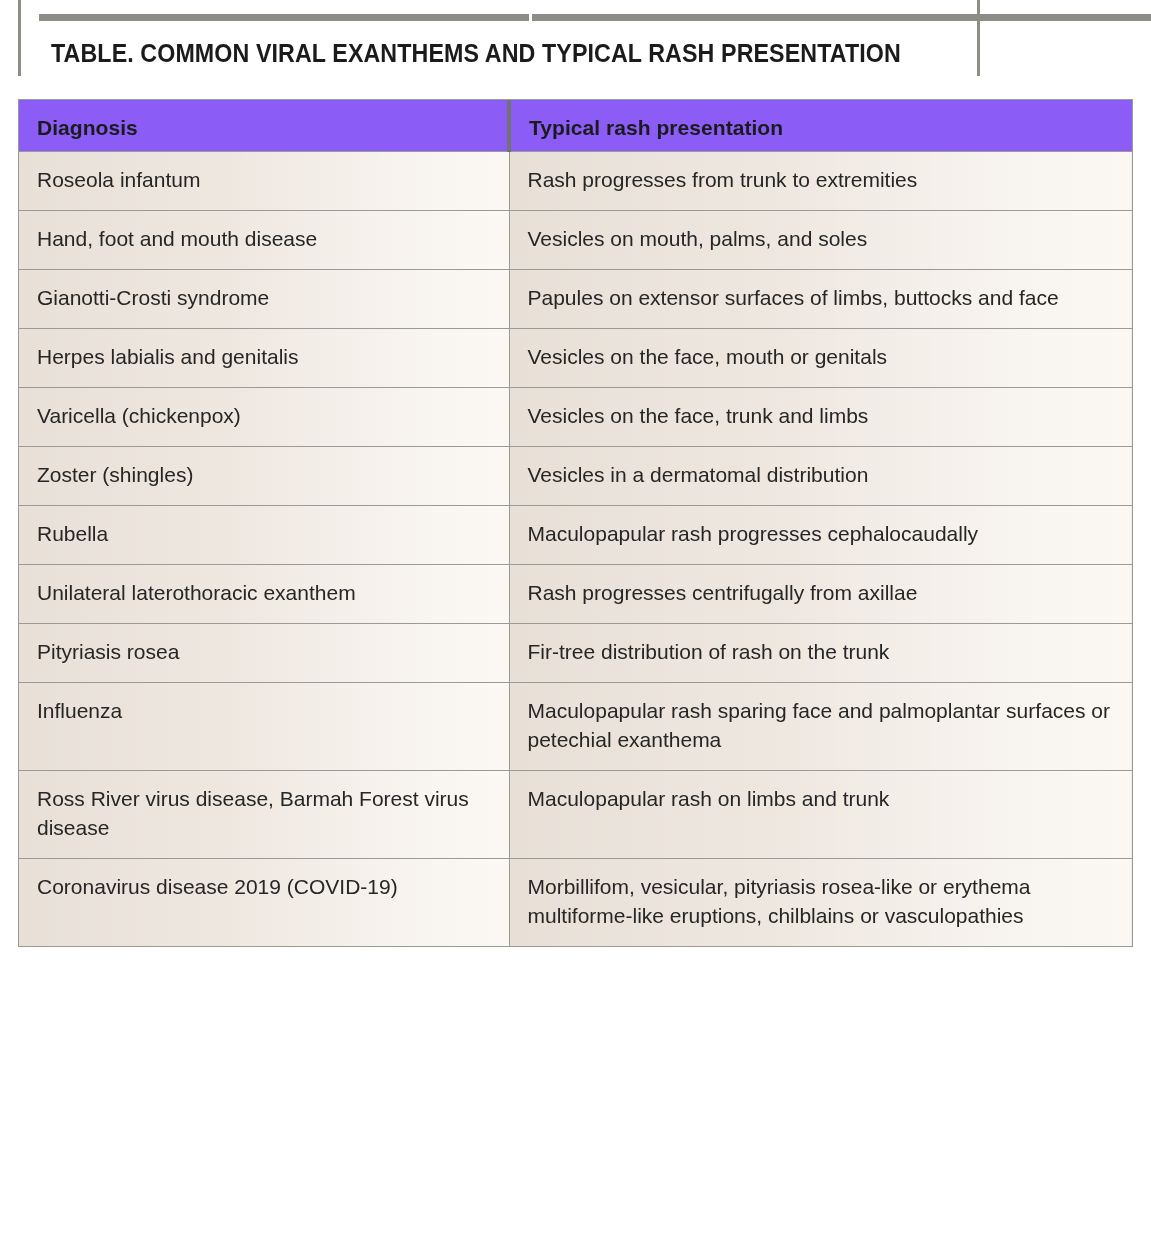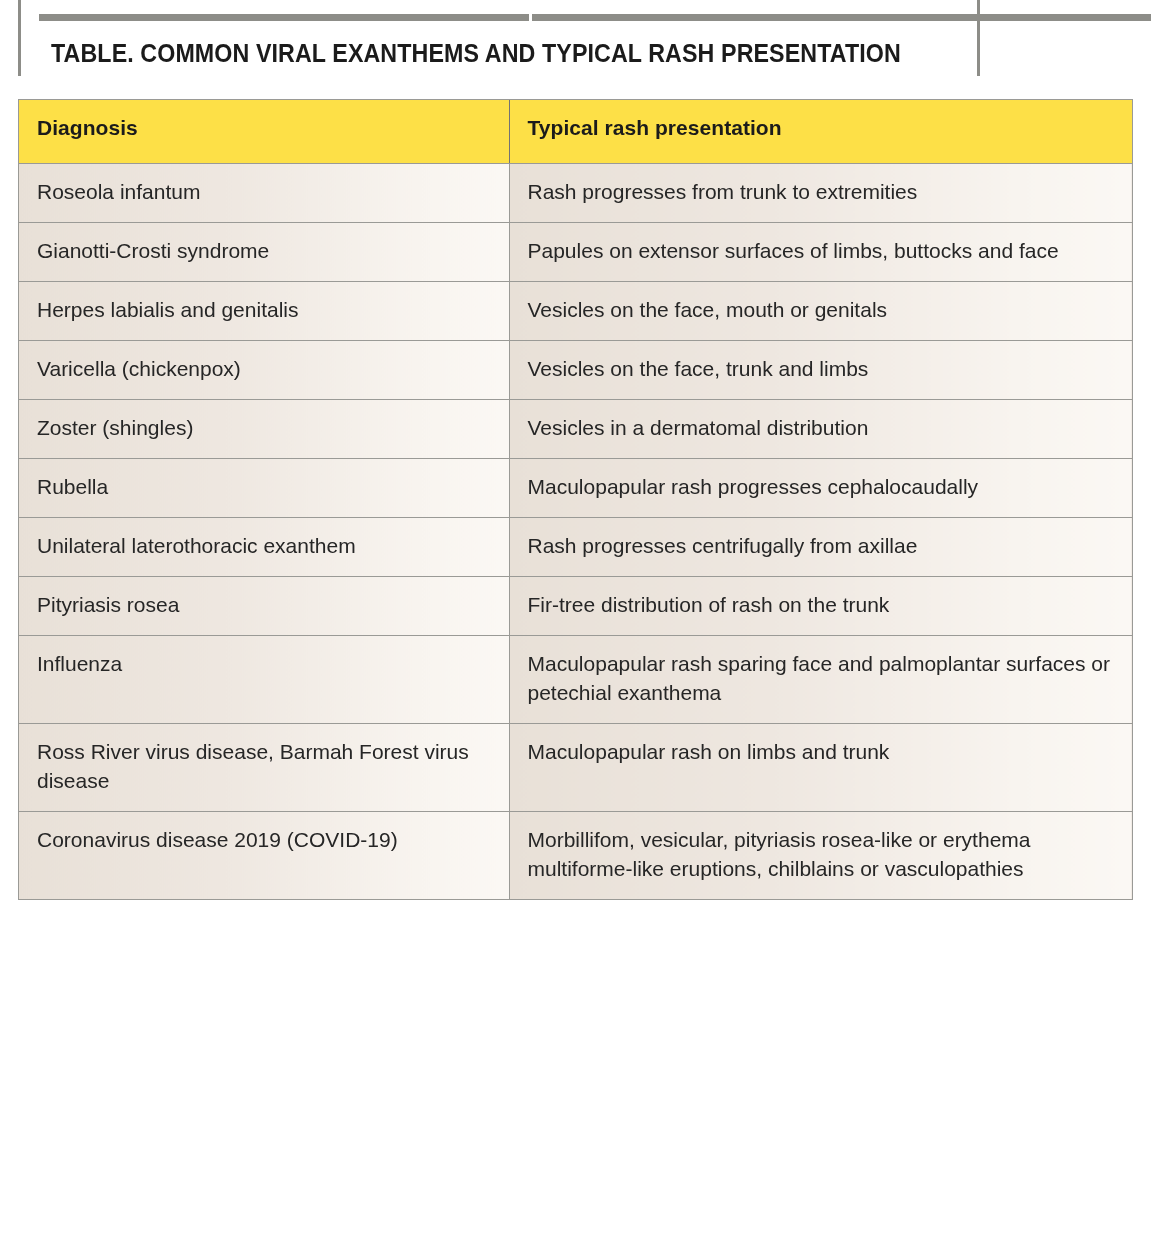--- a/index.html
+++ b/index.html
@@ -74,33 +74,33 @@
   table.exanthem-table {
     width: 100%;
     border-collapse: collapse;
     table-layout: fixed;
   }
 
   table.exanthem-table col.c1 { width: 490px; }
   table.exanthem-table col.c2 { width: 623px; }
 
   thead th {
-    background: #fde047;
+    background: #8b5cf6;
     color: #1b1b1b;
     font-size: 21px;
     font-weight: 700;
     font-stretch: condensed;
     text-align: left;
-    padding: 16px 18px 23px 18px;
+    padding: 16px 18px 11px 18px;
     border-bottom: 1px solid #9a9a96;
     vertical-align: middle;
     letter-spacing: 0.05px;
   }
   thead th.col-sep {
-    border-left: 1px solid #737373;
+    border-left: 4px solid #737373;
   }
 
   tbody td {
     font-size: 21px;
     font-weight: 400;
     color: #262626;
     padding: 14px 4px 15px 18px;
     vertical-align: top;
     line-height: 1.38;
     border-bottom: 1px solid #9a9a96;
@@ -144,20 +144,28 @@
           <tr>
             <td>
               <span class="cell-text">Roseola infantum</span>
             </td>
             <td class="col-sep">
               <span class="cell-text">Rash progresses from trunk to extremities</span>
             </td>
           </tr>
           <tr>
             <td>
+              <span class="cell-text">Hand, foot and mouth disease</span>
+            </td>
+            <td class="col-sep">
+              <span class="cell-text">Vesicles on mouth, palms, and soles</span>
+            </td>
+          </tr>
+          <tr>
+            <td>
               <span class="cell-text">Gianotti-Crosti syndrome</span>
             </td>
             <td class="col-sep">
               <span class="cell-text">Papules on extensor surfaces of limbs, buttocks and face</span>
             </td>
           </tr>
           <tr>
             <td>
               <span class="cell-text">Herpes labialis and genitalis</span>
             </td>

